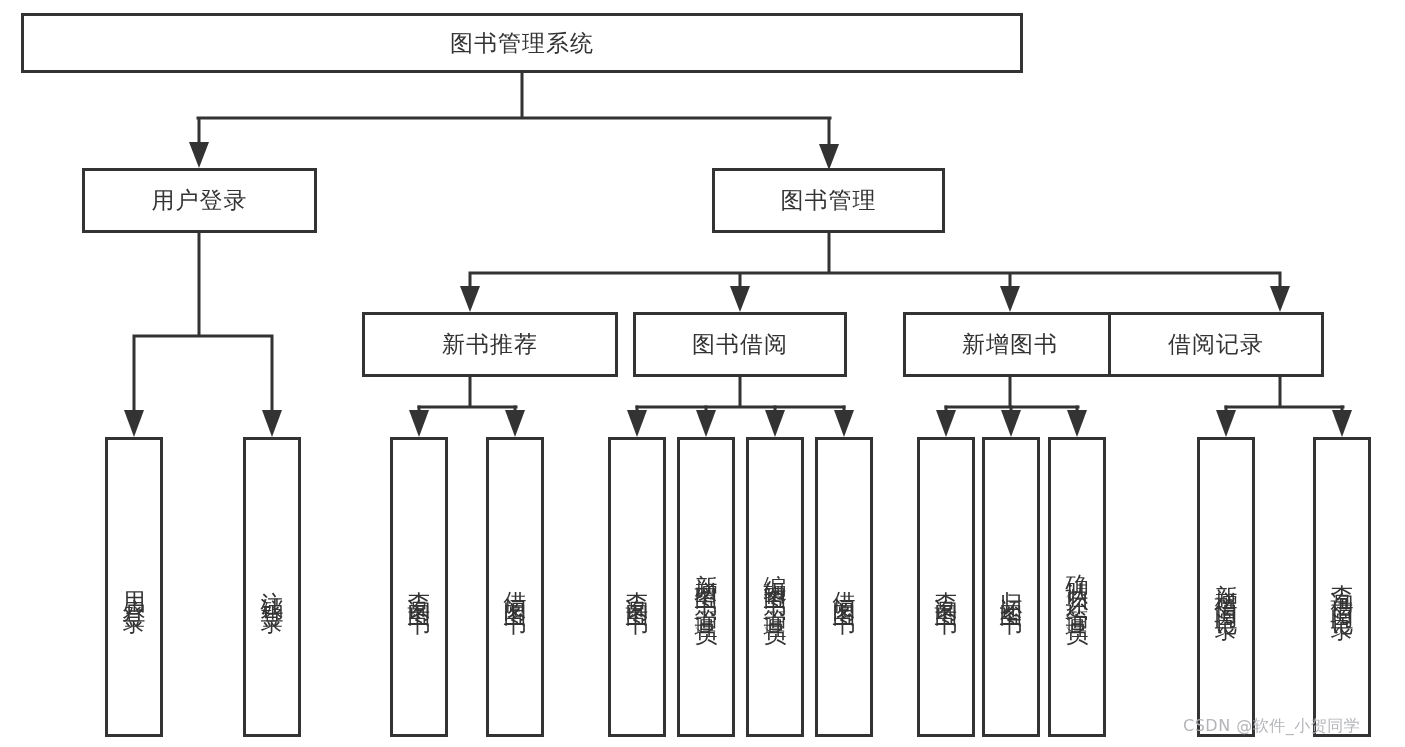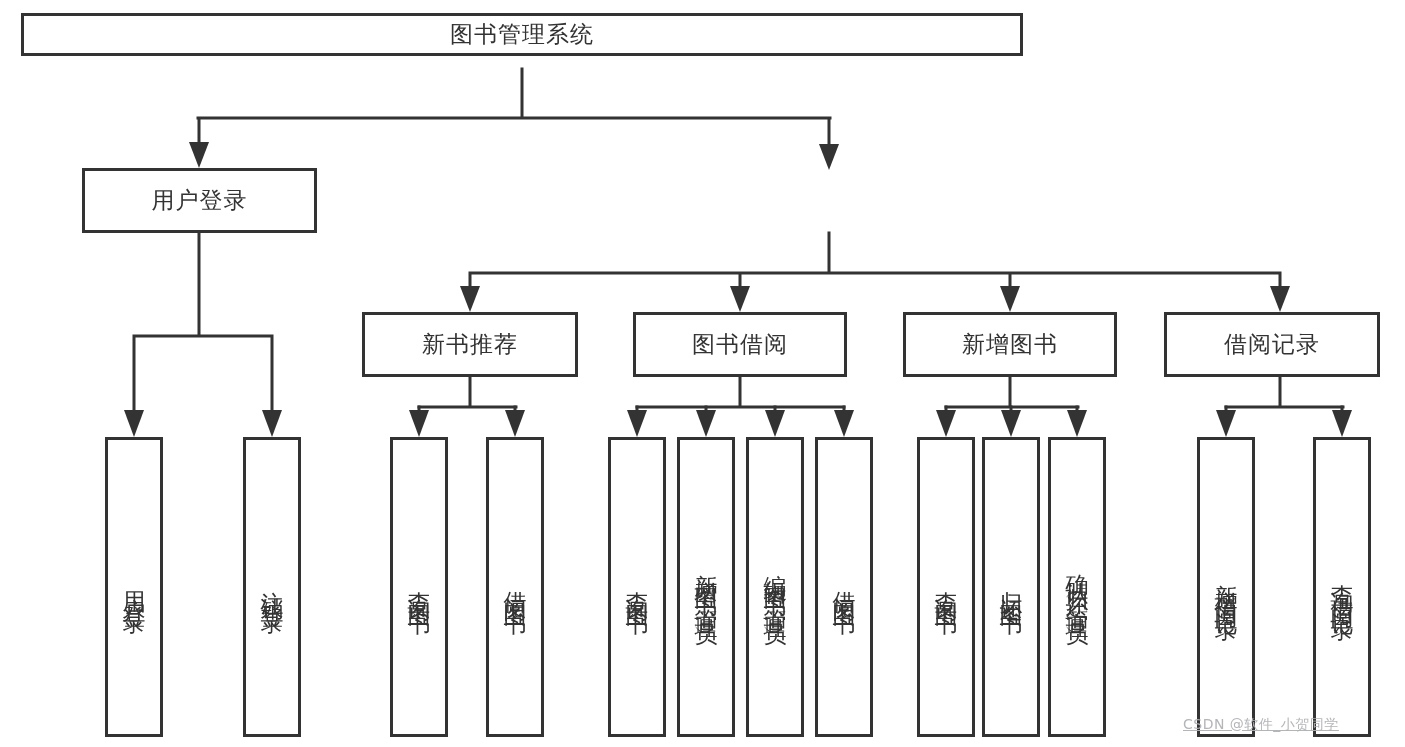--- a/index.html
+++ b/index.html
@@ -37,51 +37,50 @@
   }
   .v .lbl {
     writing-mode: vertical-rl;
     text-orientation: mixed;
     font-size: 23px;
     line-height: 1;
     letter-spacing: 7px;
     white-space: normal;
   }
   
-  .n-root { left: 21px;  top: 13px;  width: 1002px; height: 43px; }
+  .n-root { left: 21px;  top: 13px;  width: 1002px; height: 60px; }
   .n-l2a  { left: 82px;  top: 168px; width: 235px;  height: 65px; }
   .n-l2b  { left: 712px; top: 168px; width: 233px;  height: 65px; }
-  .n-l3a  { left: 362px; top: 312px; width: 216px;  height: 65px; }
+  .n-l3a  { left: 362px; top: 312px; width: 256px;  height: 65px; }
   .n-l3b  { left: 633px; top: 312px; width: 214px;  height: 65px; justify-content: center; }
   .n-l3c  { left: 903px; top: 312px; width: 214px;  height: 65px; }
-  .n-l3d  { left: 1164px;top: 312px; width: 216px;  height: 65px; }
+  .n-l3d  { left: 1108px;top: 312px; width: 216px;  height: 65px; }
   .leaf   { top: 437px; width: 58px; height: 300px; }
   .n-f1  { left: 105px; }
   .n-f2  { left: 243px; }
   .n-f3  { left: 390px; }
   .n-f4  { left: 486px; }
   .n-f5  { left: 608px; }
   .n-f6  { left: 677px; }
   .n-f7  { left: 746px; }
   .n-f8  { left: 815px; }
   .n-f9  { left: 917px; }
   .n-f10 { left: 982px; }
   .n-f11 { left: 1048px; }
   .n-f12 { left: 1197px; }
   .n-f13 { left: 1313px; }
   .watermark {
     position: absolute;
     left: 1183px;
     top: 716px;
-    font-size: 14px;
+    font-size: 16px;
     color: rgba(176, 177, 181, 0.95);
     letter-spacing: 0.5px;
     white-space: nowrap;
     z-index: 3;
-    text-decoration: underline;
   }
 </style>
 </head>
 <body>
 
 <div id="canvas">
 
   <svg class="connectors" viewBox="0 0 1405 747" xmlns="http://www.w3.org/2000/svg">
     <g stroke="#333333" stroke-width="3" fill="none" stroke-linecap="square">
       <path d="M522 69 V118 M198 118 H830 M199 118 V144 M829 118 V146"></path>
@@ -112,20 +111,23 @@
       <polygon points="1332,410 1352,410 1342,437"></polygon>
     </g>
   </svg>
 
   <div class="box h n-root">
     <span class="lbl">图书管理系统</span>
   </div>
 
   <div class="box h n-l2a">
     <span class="lbl">用户登录</span>
+  </div>
+  <div class="box h n-l2b">
+    <span class="lbl">图书管理</span>
   </div>
 
   <div class="box h n-l3a">
     <span class="lbl">新书推荐</span>
   </div>
   <div class="box h n-l3b">
     <span class="lbl">图书借阅</span>
   </div>
   <div class="box h n-l3c">
     <span class="lbl">新增图书</span>

